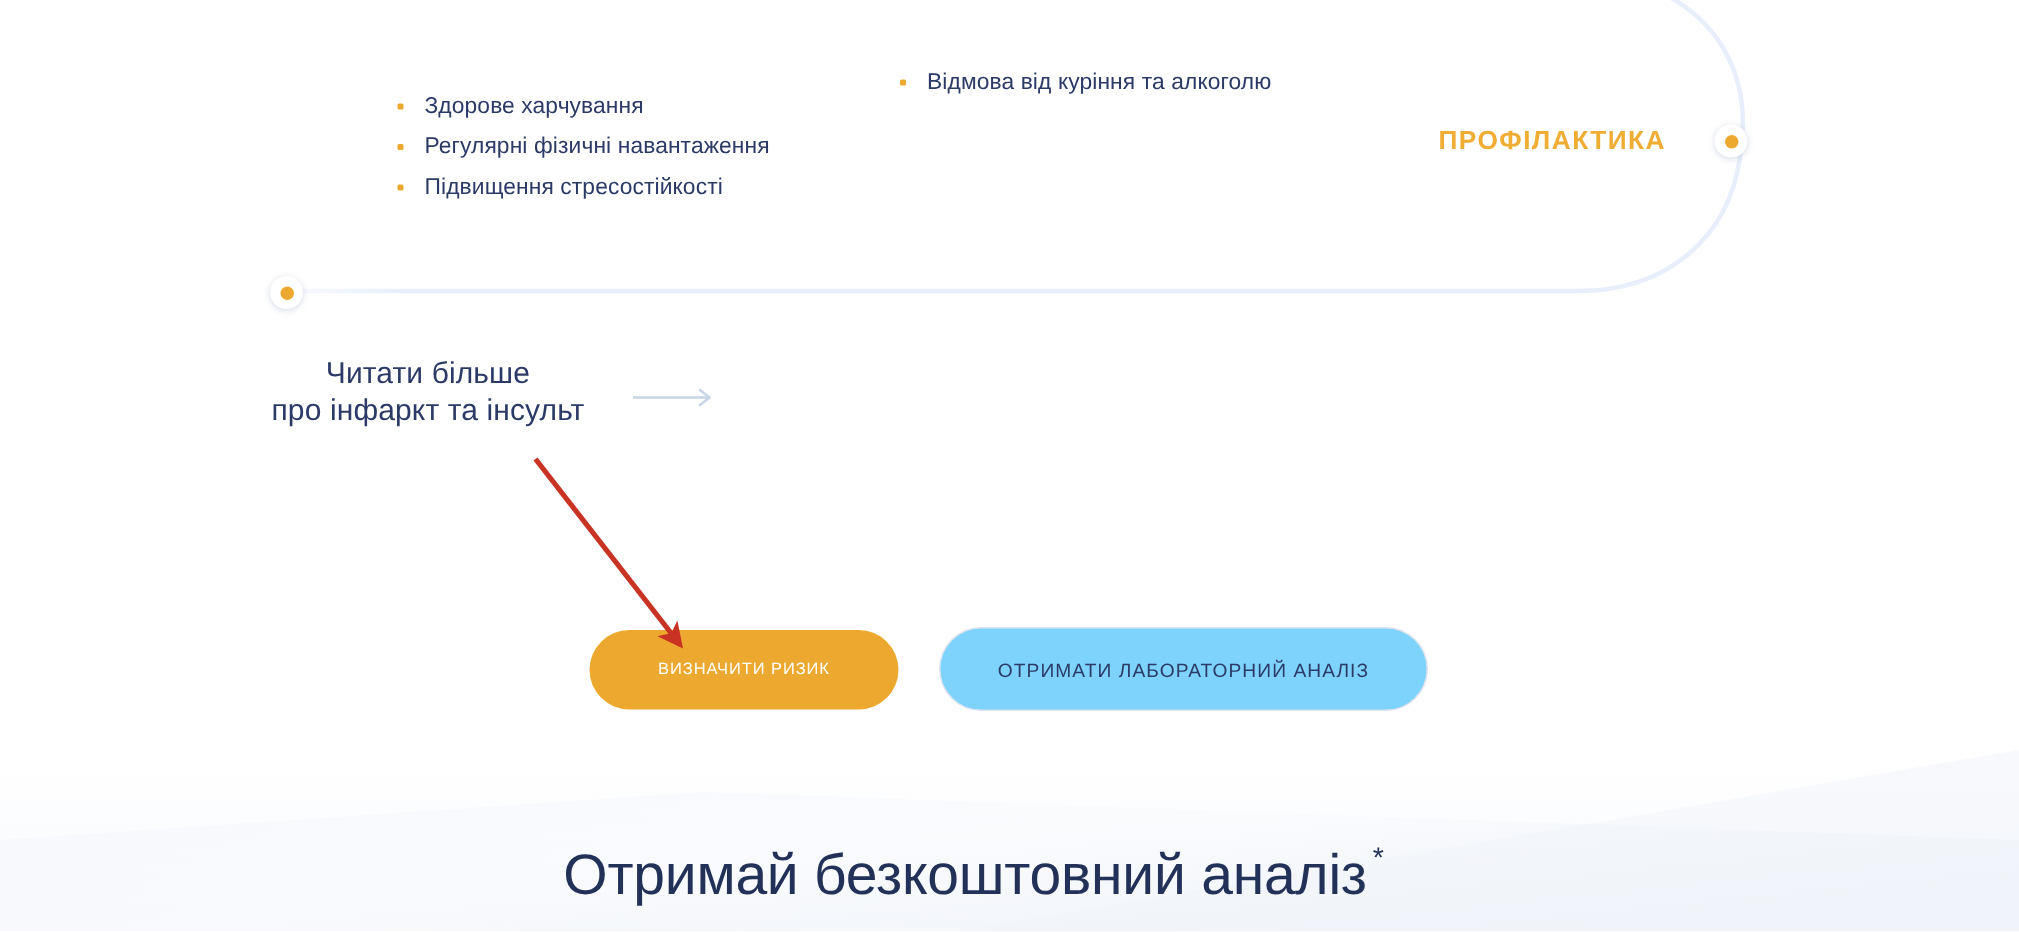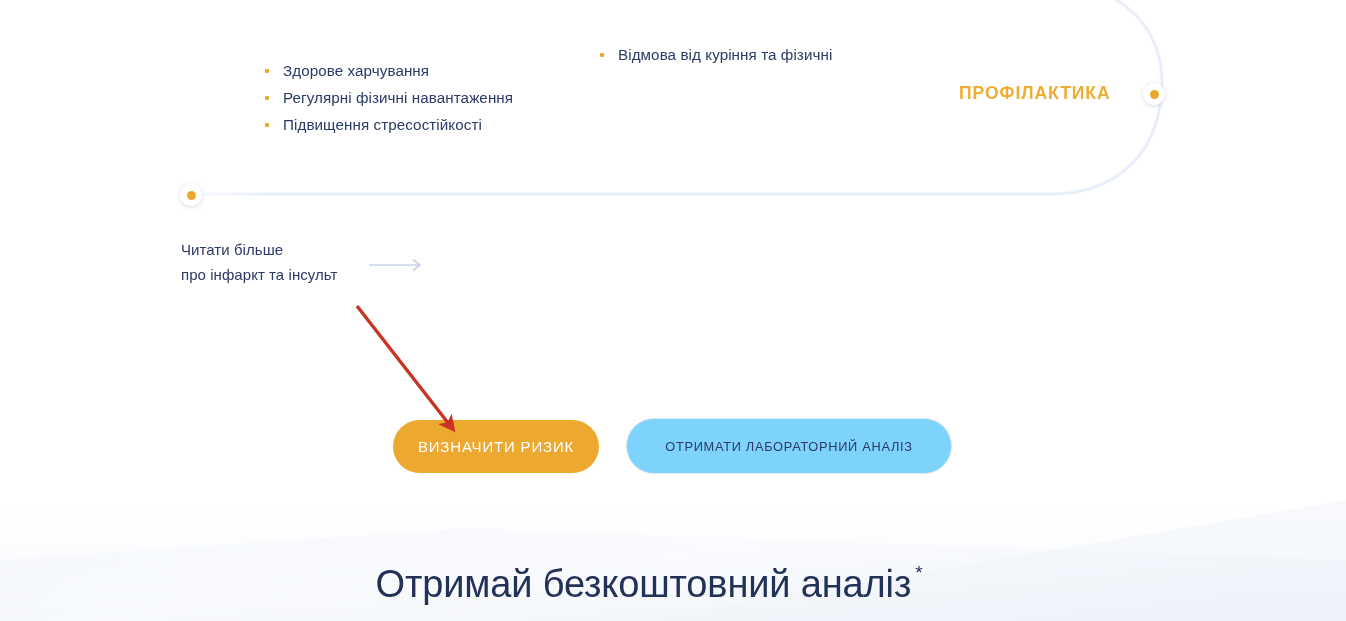--- a/index.html
+++ b/index.html
@@ -123,25 +123,26 @@
     position: absolute;
     left: 181px;
     top: 237px;
     display: flex;
     align-items: center;
     gap: 32px;
     text-decoration: none;
     cursor: pointer;
   }
   .read-more .rm-text {
-    font-size: 15px;
+    font-size: 20px;
     line-height: 25px;
     color: #2b3a67;
     white-space: pre-line;
     letter-spacing: 0.004em;
+    text-align: center;
   }
   .read-more .rm-arrow {
     margin-top: 10px;
     flex: 0 0 auto;
   }
 
   
   .cta-row {
     position: absolute;
     left: 393px;
@@ -159,21 +160,21 @@
     display: inline-flex;
     align-items: center;
     justify-content: center;
     letter-spacing: 0.055em;
   }
   .btn-primary {
     width: 206px;
     height: 53px;
     background: #eda92f;
     color: #ffffff;
-    font-size: 15px;
+    font-size: 11px;
   }
   .btn-secondary {
     width: 326px;
     height: 56px;
     background: #7dd3fc;
     color: #2b3a67;
     font-size: 12.8px;
     border: 1px solid #dfe4ee;
     box-sizing: border-box;
   }
@@ -256,21 +257,21 @@
       </li>
       <li>
         <span class="bullet"></span>
         <span>Підвищення стресостійкості</span>
       </li>
     </ul>
 
     <ul class="list col-right">
       <li>
         <span class="bullet"></span>
-        <span>Відмова від куріння та фізичні</span>
+        <span>Відмова від куріння та алкоголю</span>
       </li>
     </ul>
 
     <div class="prevention-label">ПРОФІЛАКТИКА</div>
 
     <div class="node-dot" id="dot-prevention"></div>
   </div>
 
   <div class="node-dot" id="dot-timeline"></div>
 

